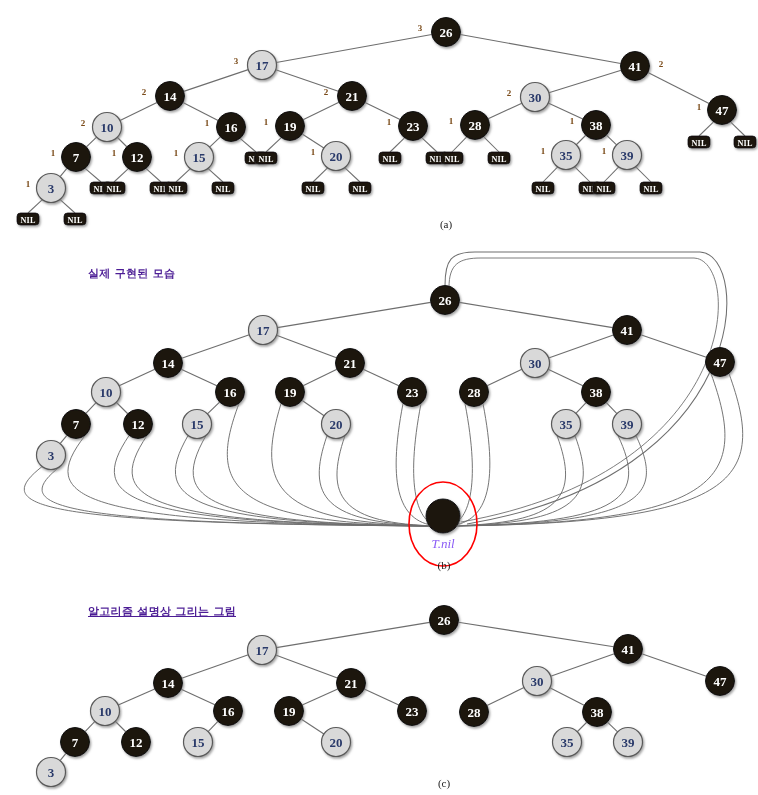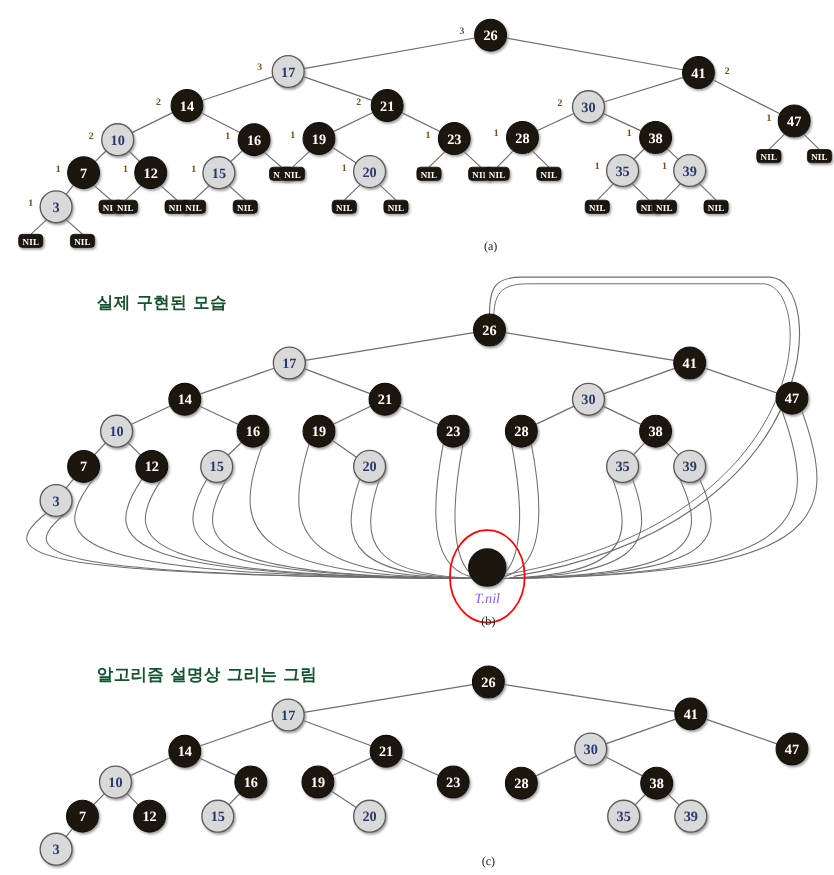--- a/index.html
+++ b/index.html
@@ -3,21 +3,21 @@
 <meta charset="utf-8">
 <style>
   html,body{margin:0;padding:0;background:#ffffff;}
   body{
     width:758px;height:795px;position:relative;overflow:hidden;
     font-family:"Liberation Sans","DejaVu Sans",sans-serif;
   }
   #stage{position:absolute;left:0;top:0;width:758px;height:795px;}
   svg.layer{position:absolute;left:0;top:0;width:758px;height:795px;overflow:visible;}
   .kolabel{
-    position:absolute;color:#14532d;font-weight:bold;font-size:15px;
+    position:absolute;color:#4c1d95;font-weight:bold;font-size:11px;
     font-family:"DejaVu Sans","Liberation Sans",sans-serif;white-space:nowrap;
     letter-spacing:0.3px;
   }
   .panel-caption{
     position:absolute;font-size:11px;color:#1a1a1a;
     font-family:"Liberation Serif","DejaVu Serif",serif;white-space:nowrap;
   }
   .tnil-caption{
     position:absolute;font-size:13px;color:#8b5cf6;font-style:italic;
     font-family:"Liberation Serif","DejaVu Serif",serif;white-space:nowrap;
@@ -499,20 +499,20 @@
           <text x="628" y="746.6" text-anchor="middle" font-family="&quot;Liberation Serif&quot;,&quot;DejaVu Serif&quot;,serif" font-size="13" font-weight="bold" fill="#2a3a6a">39</text>
         </g>
         <g>
           <ellipse cx="51" cy="772" rx="14.5" ry="14.5" fill="#d9d9d9" stroke="#5a5a5a" stroke-width="1.2" filter="url(#nodeshadow)"></ellipse>
           <text x="51" y="776.6" text-anchor="middle" font-family="&quot;Liberation Serif&quot;,&quot;DejaVu Serif&quot;,serif" font-size="13" font-weight="bold" fill="#2a3a6a">3</text>
         </g>
       </g>
   </svg>
 
   <div class="kolabel" id="anno-b" style="left:88px;top:266px;">실제 구현된 모습</div>
-  <div class="kolabel" id="anno-c" style="left:88px;top:604px;">알고리즘 설명상 그리는 그림</div>
+  <div class="kolabel" id="anno-c" style="left:88px;top:604px;text-decoration:underline;">알고리즘 설명상 그리는 그림</div>
 
   <div class="tnil-caption" id="tnil-cap" style="left: 443px; top: 536px; transform: translateX(-50%);">T.nil</div>
 
   <div class="panel-caption" id="cap-a" style="left: 446px; top: 218px; transform: translateX(-50%);">(a)</div>
   <div class="panel-caption" id="cap-b" style="left: 444px; top: 559px; transform: translateX(-50%);">(b)</div>
   <div class="panel-caption" id="cap-c" style="left: 444px; top: 777px; transform: translateX(-50%);">(c)</div>
 </div>
 
 </body></html>

